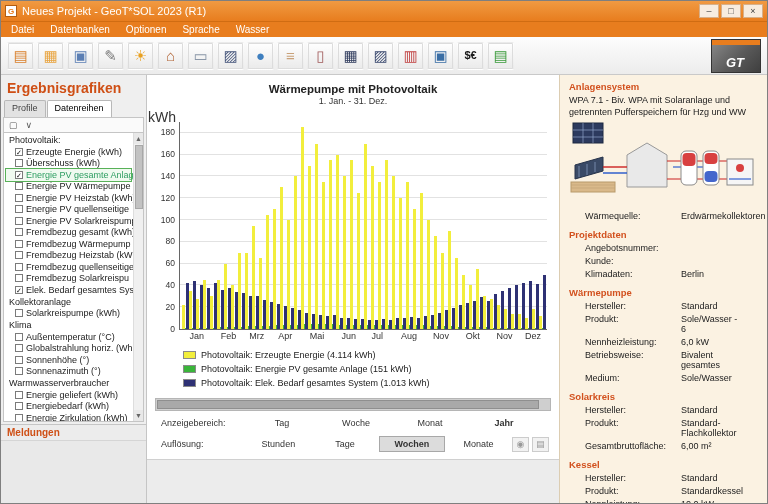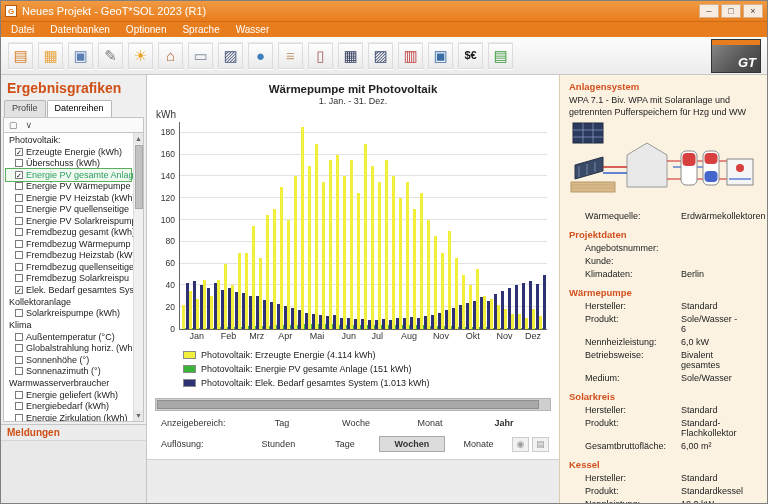--- a/index.html
+++ b/index.html
@@ -18,21 +18,21 @@
   .menubar { height:16px; background:#e87d1e; border-top:1px solid #d06c12; display:flex; align-items:center; padding:0 2px; flex:none; }
   .menu-item { color:#fff; font-size:10px; padding:1px 8px; cursor:default; }
 
   
   .toolbar { height:38px; background:linear-gradient(#fdfdfd,#ececec); border-bottom:1px solid #c9c9c9; display:flex; align-items:center; padding:0 6px; gap:3px; flex:none; }
   .tool-btn { width:27px; height:28px; border:1px solid transparent; border-radius:2px; display:flex; align-items:center; justify-content:center; background:linear-gradient(#ffffff,#eaeaea); box-shadow:0 0 0 1px #dcdcdc inset; cursor:default; }
   .tool-glyph { font-size:15px; line-height:1; }
   .tool-text .tool-glyph { font-size:11px; font-weight:bold; }
   .gt-logo { margin-left:auto; width:50px; height:34px; background:linear-gradient(135deg,#8a8a8a 0%,#5a5a5a 55%,#3f3f3f 100%); border:1px solid #333; position:relative; display:flex; align-items:flex-end; justify-content:flex-end; }
   .gt-logo .bar { position:absolute; top:0; left:0; right:0; height:5px; background:#e87d1e; }
-  .gt-logo .txt { color:#fff; font-weight:bold; font-style:italic; font-size:13px; padding:0 4px 2px 0; }
+  .gt-logo .txt { color:#fff; font-weight:bold; font-style:italic; font-size:13px; padding:0 16px 2px 0; }
 
   
   .content { flex:1; display:flex; min-height:0; }
 
   
   .left { width:146px; flex:none; border-right:1px solid #c5c5c5; background:#efefef; display:flex; flex-direction:column; }
   .lp-title { color:#cf4f15; font-weight:bold; font-size:14px; padding:5px 6px 4px; }
   .tabs { display:flex; padding-left:3px; gap:1px; height:17px; flex:none; }
   .tab { font-size:9px; padding:2px 7px 0; background:#e2e2e2; border:1px solid #b8b8b8; border-bottom:none; border-radius:2px 2px 0 0; color:#444; cursor:default; }
   .tab.active { background:#ffffff; color:#000; position:relative; z-index:2; }
@@ -49,21 +49,21 @@
   .meldungen { height:17px; border-top:1px solid #c5c5c5; border-bottom:1px solid #d5d5d5; background:#ececec; color:#cf4f15; font-weight:bold; font-size:10px; padding:2px 6px; flex:none; margin-top:2px; }
   .lp-filler { height:62px; flex:none; background:#e9e9e9; }
 
   
   .center { flex:1; background:#fff; display:flex; flex-direction:column; min-width:0; padding-top:8px; }
   .chart-title { text-align:center; font-size:11.5px; font-weight:bold; color:#222; }
   .chart-sub { text-align:center; font-size:9px; color:#333; margin-top:1px; }
   .chart-flex { display:flex; margin:16px 12px 0 6px; }
   .yaxis { width:26px; position:relative; height:208px; flex:none; }
   .ytick { position:absolute; right:4px; font-size:8.5px; color:#333; }
-  .kwh-label { position:absolute; top:-13px; right:3px; font-size:10px; color:#333; }
+  .kwh-label { position:absolute; top:-13px; right:3px; font-size:14px; color:#333; }
   .plot { flex:1; position:relative; height:208px; border-left:1px solid #666; border-bottom:1px solid #666; }
   .gridlines { position:absolute; inset:0; }
   .gridline { position:absolute; left:0; right:0; height:1px; background:#e2e2e2; }
   .bars { position:absolute; inset:0 2px 0 2px; display:flex; align-items:flex-end; }
   .bargroup { flex:1; display:flex; align-items:flex-end; justify-content:center; height:100%; }
   .bar { flex:none; }
   .months { display:flex; margin:1px 12px 0 32px; font-size:9px; color:#333; }
   .month { text-align:center; flex-basis:0; }
   .legend { margin:9px 10px 0 36px; display:flex; flex-wrap:wrap; column-gap:26px; row-gap:4px; font-size:9px; color:#222; }
   .legend-item { display:flex; align-items:center; }

